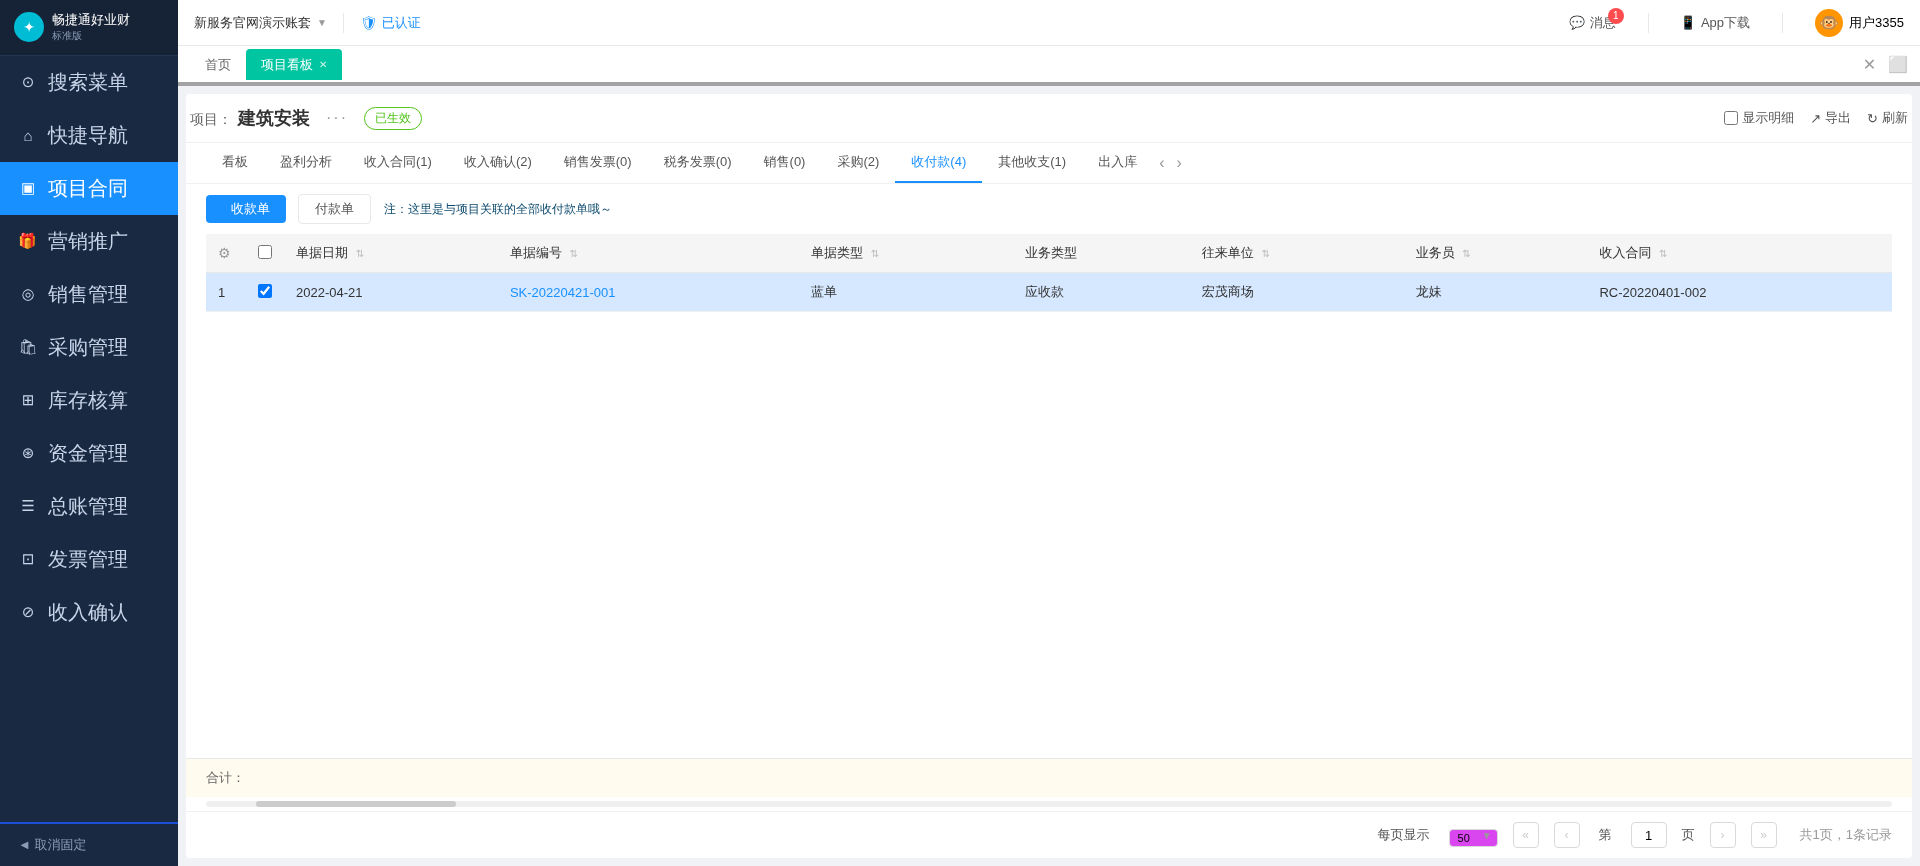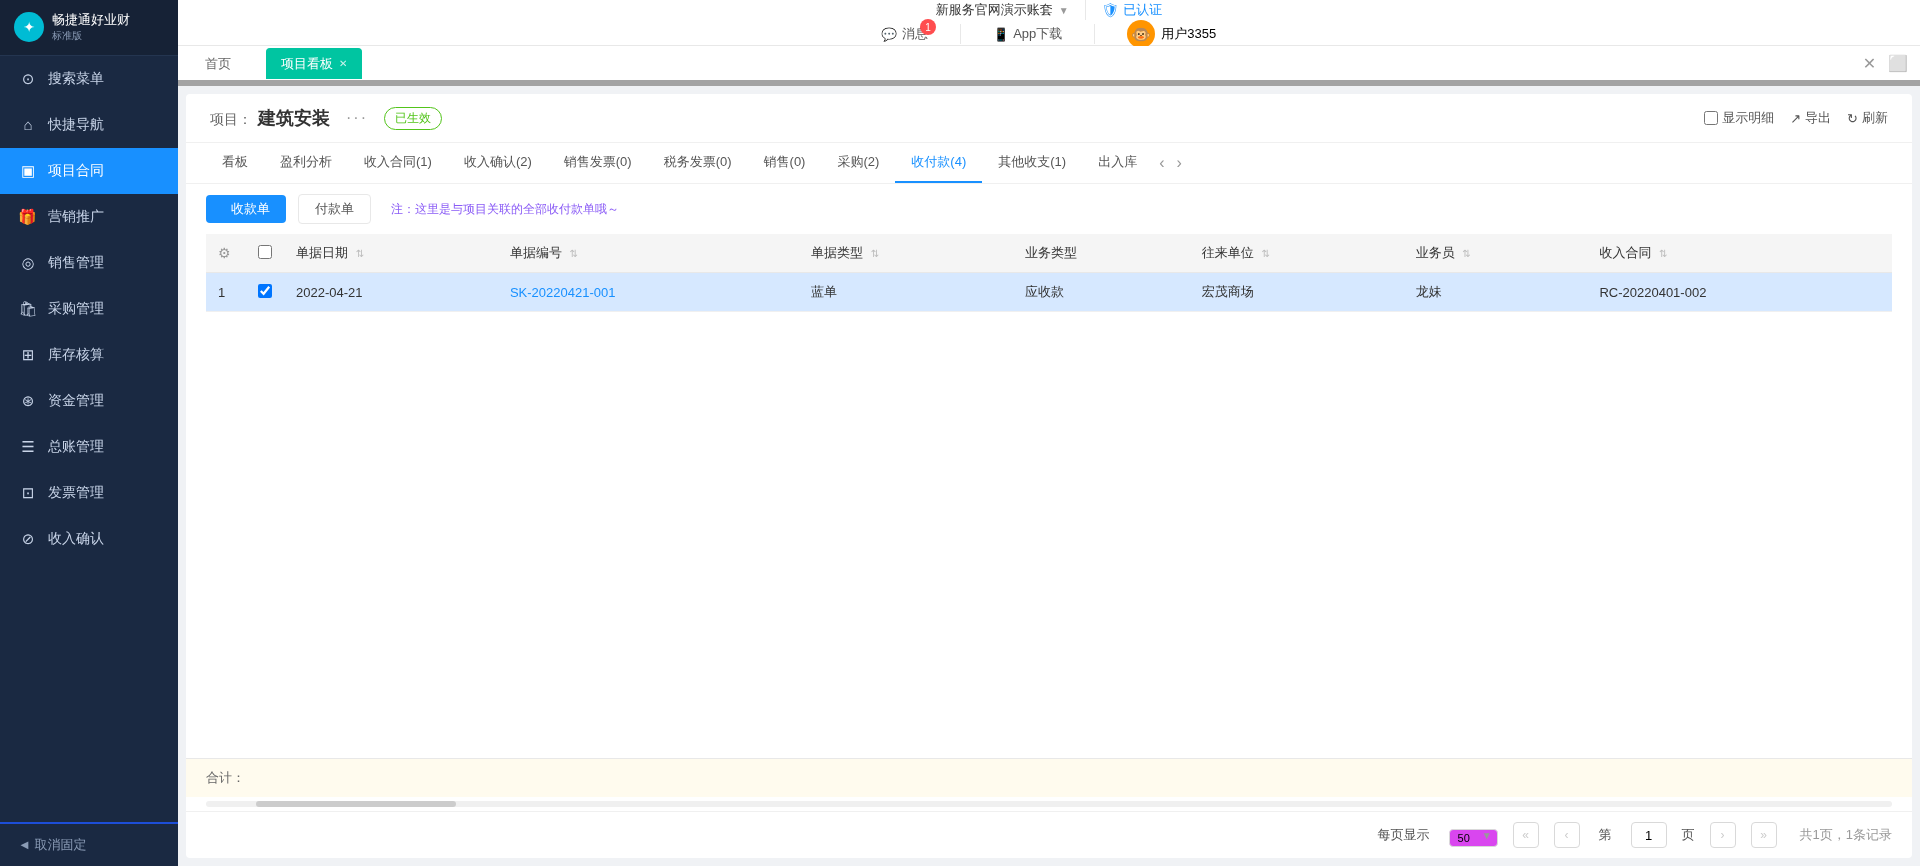--- a/index.html
+++ b/index.html
@@ -35,72 +35,72 @@
     .sidebar-scroll { flex: 1; overflow-y: auto; overflow-x: hidden; }
     .sidebar-scroll::-webkit-scrollbar { width: 3px; }
     .sidebar-scroll::-webkit-scrollbar-thumb { background: #3a4d6a; border-radius: 2px; }
     .sidebar-item {
       display: flex; align-items: center; padding: 13px 18px;
       cursor: pointer; color: #c8d4e8; transition: background 0.2s;
       white-space: nowrap;
     }
     .sidebar-item.active { background: #1890ff; color: #fff; }
     .sidebar-item-icon { width: 20px; height: 20px; margin-right: 10px; display: flex; align-items: center; justify-content: center; flex-shrink: 0; font-size: 15px; }
-    .sidebar-item-label { font-size: 14px; }
+    .sidebar-item-label { font-size: 20px; }
     .sidebar-footer {
       padding: 12px 18px; border-top: 2px solid #1d4ed8;
       display: flex; align-items: center; cursor: pointer; color: #8a9bb5; font-size: 13px;
     }
 
     
     .main { flex: 1; display: flex; flex-direction: column; background: #f0f2f5; overflow: hidden; }
 
     
     .topbar {
       height: 46px; background: #fff; display: flex; align-items: center;
-      padding: 0 16px; border-bottom: 1px solid #e8e8e8; flex-shrink: 0; flex-direction: column;
+      padding: 0 16px; border-bottom: 1px solid #e8e8e8; flex-shrink: 0;
     }
     .topbar-left { display: flex; align-items: center; flex: 1; }
     .topbar-account { display: flex; align-items: center; color: #333; font-size: 13px; cursor: pointer; }
     .topbar-account-arrow { margin-left: 6px; color: #999; font-size: 10px; }
     .topbar-divider { width: 1px; height: 20px; background: #e8e8e8; margin: 0 16px; }
     .topbar-certified { display: flex; align-items: center; color: #1890ff; font-size: 13px; }
     .topbar-certified-icon { margin-right: 4px; font-size: 14px; }
     .topbar-right { display: flex; align-items: center; gap: 16px; }
     .topbar-action { display: flex; align-items: center; cursor: pointer; color: #555; font-size: 13px; gap: 4px; position: relative; }
     .topbar-badge {
       position: absolute; top: -6px; right: -8px;
       background: #ff4d4f; color: #fff; border-radius: 50%;
       width: 16px; height: 16px; font-size: 10px; display: flex; align-items: center; justify-content: center;
     }
     .topbar-user { display: flex; align-items: center; gap: 6px; cursor: pointer; }
     .topbar-avatar { width: 28px; height: 28px; border-radius: 50%; background: #ff9500; display: flex; align-items: center; justify-content: center; font-size: 16px; }
 
     
     .tabbar {
       height: 40px; background: #fff; display: flex; align-items: center;
-      padding: 0 12px; border-bottom: 6px solid #a3a3a3; flex-shrink: 0;
-      gap: 20px;
+      padding: 0 12px; border-bottom: 4px solid #a3a3a3; flex-shrink: 0;
+      gap: 0;
     }
     .tab {
       padding: 6px 14px; border-radius: 4px 4px 0 0; cursor: pointer;
       font-size: 13px; color: #666; display: flex; align-items: center; gap: 6px;
       border: 1px solid transparent; border-bottom: none;
     }
     .tab.active { background: #00c5a1; color: #fff; border-color: #00c5a1; }
     .tab-close { font-size: 10px; cursor: pointer; opacity: 0.8; }
     .tabbar-right { margin-left: auto; display: flex; align-items: center; gap: 12px; }
     .tabbar-icon-btn { cursor: pointer; color: #999; font-size: 16px; }
 
     
     .content { flex: 1; display: flex; flex-direction: column; overflow: hidden; background: #fff; margin: 8px; border-radius: 4px; }
 
     
     .project-header {
-      padding: 12px 24px; display: flex; align-items: center;
+      padding: 12px 4px; display: flex; align-items: center;
       border-bottom: 1px solid #f0f0f0; flex-shrink: 0;
     }
     .project-title { font-size: 18px; font-weight: bold; color: #333; }
     .project-title-prefix { font-size: 14px; color: #666; margin-right: 6px; font-weight: normal; }
     .project-more { margin: 0 16px; color: #999; cursor: pointer; font-size: 16px; letter-spacing: 2px; }
     .project-status {
       border: 1px solid #52c41a; color: #52c41a; border-radius: 12px;
       padding: 2px 10px; font-size: 12px;
     }
     .project-header-right { margin-left: auto; display: flex; align-items: center; gap: 16px; }
@@ -121,21 +121,21 @@
     .subtab.active { color: #1890ff; border-bottom-color: #1890ff; }
     .subtab-nav-btn { padding: 0 6px; cursor: pointer; color: #999; font-size: 16px; flex-shrink: 0; }
 
     
     .second-tabs { padding: 10px 20px; display: flex; align-items: center; gap: 12px; flex-shrink: 0; }
     .second-tab {
       padding: 5px 16px; border-radius: 4px; cursor: pointer; font-size: 13px;
     }
     .second-tab.active { background: #1890ff; color: #fff; padding-left: 25px; }
     .second-tab:not(.active) { color: #555; border: 1px solid #e8e8e8; }
-    .second-tab-note { color: #8b5cf6; font-size: 12px; margin-left: 8px; }
+    .second-tab-note { color: #0c4a6e; font-size: 12px; margin-left: 1px; }
 
     
     .table-wrapper { flex: 1; overflow: auto; padding: 0 20px; }
     .data-table { width: 100%; border-collapse: collapse; font-size: 13px; }
     .data-table th {
       background: #f5f5f5; padding: 10px 12px; text-align: left;
       font-weight: normal; color: #333; border-bottom: 1px solid #e8e8e8;
       white-space: nowrap; position: sticky; top: 0;
     }
     .data-table th .sort-icon { color: #bbb; margin-left: 4px; font-size: 10px; }

